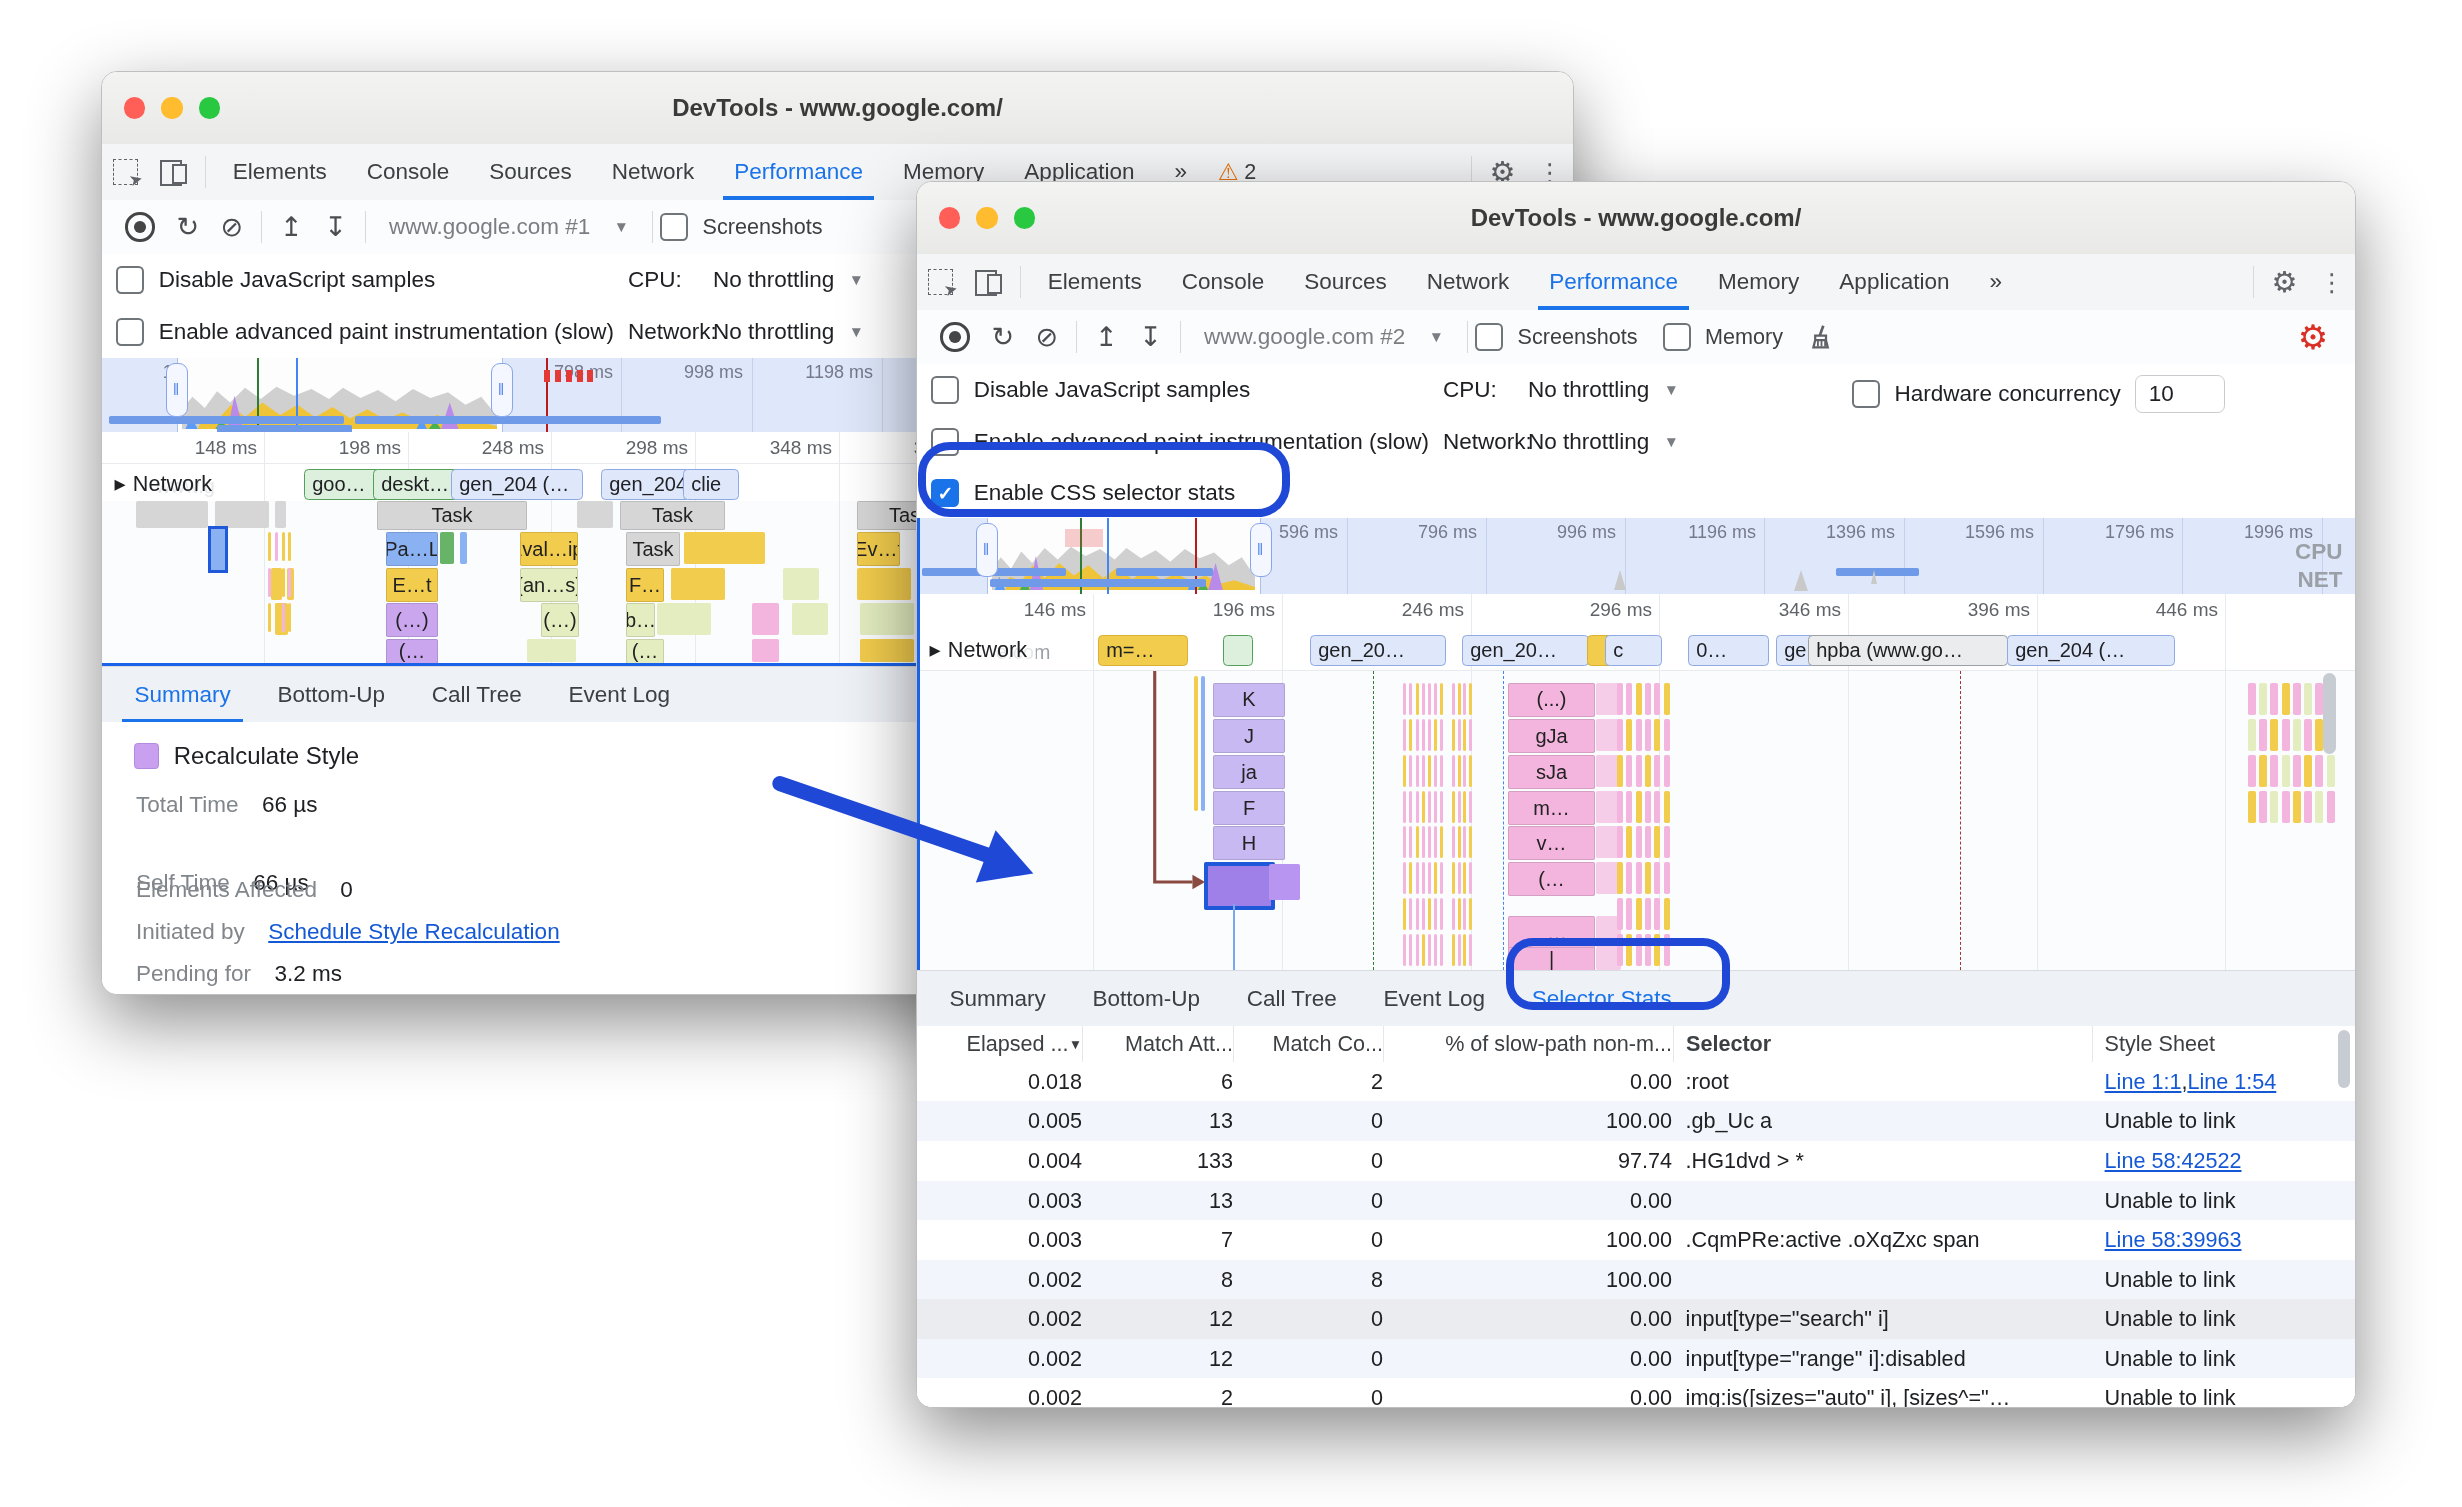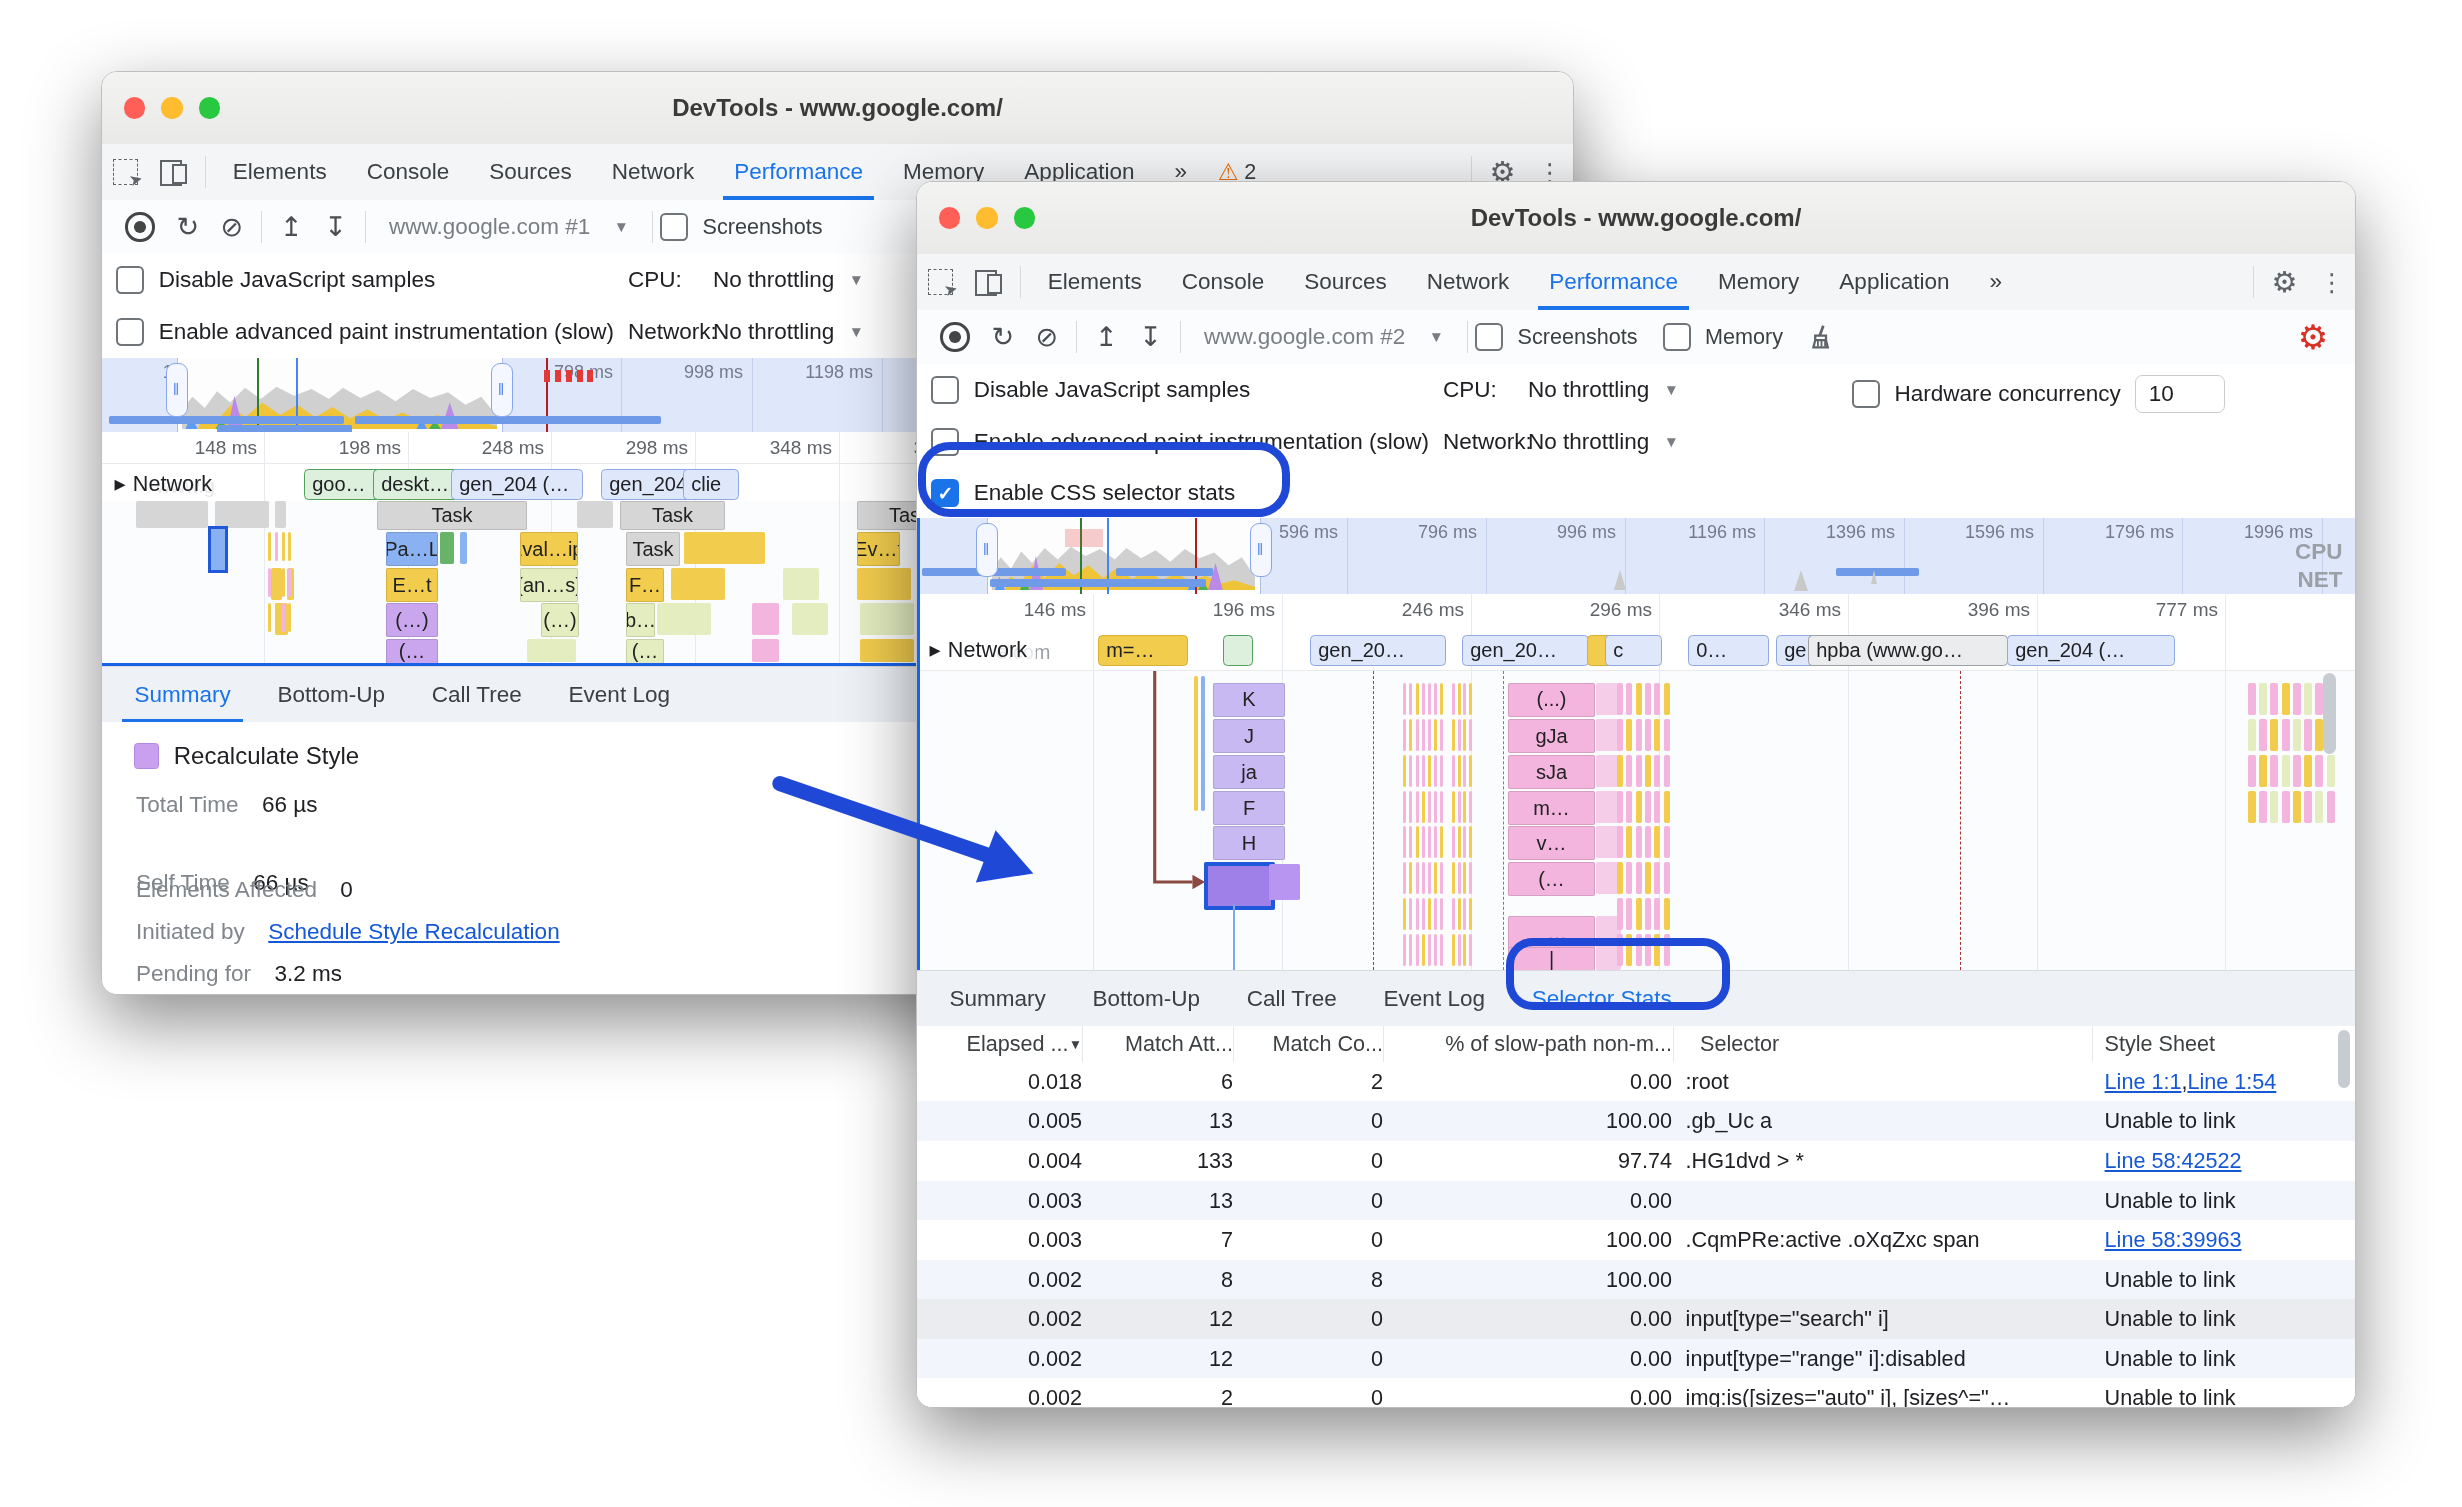--- a/index.html
+++ b/index.html
@@ -502,21 +502,21 @@
       <div class="rlabel" style="position: absolute; left: 223px;">196 ms</div>
       <div class="grid" style="position: absolute; left: 554px; top: 0px; width: 0.9px; height: 36px;"></div>
       <div class="rlabel" style="position: absolute; left: 412px;">246 ms</div>
       <div class="grid" style="position: absolute; left: 742px; top: 0px; width: 0.9px; height: 36px;"></div>
       <div class="rlabel" style="position: absolute; left: 600px;">296 ms</div>
       <div class="grid" style="position: absolute; left: 931px; top: 0px; width: 0.9px; height: 36px;"></div>
       <div class="rlabel" style="position: absolute; left: 789px;">346 ms</div>
       <div class="grid" style="position: absolute; left: 1120px; top: 0px; width: 0.9px; height: 36px;"></div>
       <div class="rlabel" style="position: absolute; left: 978px;">396 ms</div>
       <div class="grid" style="position: absolute; left: 1308px; top: 0px; width: 0.9px; height: 36px;"></div>
-      <div class="rlabel" style="position: absolute; left: 1166px;">777 ms</div>
+      <div class="rlabel" style="position: absolute; left: 1166px;">446 ms</div>
       <div class="rlabel" style="position: absolute; left: 1355px;">496</div>
     </div>
     <div class="nettrack" style="position: absolute; left: 0px; top: 448px; height: 40px; right: 0px;">
       <div class="grid" style="position: absolute; left: 176px; top: 0px; width: 0.9px; height: 40px;"></div>
       <div class="grid" style="position: absolute; left: 365px; top: 0px; width: 0.9px; height: 40px;"></div>
       <div class="grid" style="position: absolute; left: 554px; top: 0px; width: 0.9px; height: 40px;"></div>
       <div class="grid" style="position: absolute; left: 742px; top: 0px; width: 0.9px; height: 40px;"></div>
       <div class="grid" style="position: absolute; left: 931px; top: 0px; width: 0.9px; height: 40px;"></div>
       <div class="grid" style="position: absolute; left: 1120px; top: 0px; width: 0.9px; height: 40px;"></div>
       <div class="grid" style="position: absolute; left: 1308px; top: 0px; width: 0.9px; height: 40px;"></div>
@@ -762,21 +762,21 @@
       </div>
       <div class="th num" style="position: absolute; left: 165px; top: 0px; width: 151px; height: 36px;">
         <span>Match Att...</span>
       </div>
       <div class="th num" style="position: absolute; left: 316px; top: 0px; width: 150px; height: 36px;">
         <span>Match Co...</span>
       </div>
       <div class="th num" style="position: absolute; left: 466px; top: 0px; width: 289px; height: 36px;">
         <span>% of slow-path non-m...</span>
       </div>
-      <div class="th" style="position: absolute; left: 756px; top: 0px; width: 419px; height: 36px; padding-left: 27px;">
+      <div class="th" style="position: absolute; left: 756px; top: 0px; width: 419px; height: 36px; padding-left: 13px; font-weight: bold;">
         <span>Selector</span>
       </div>
       <div class="th" style="position: absolute; left: 1175px; top: 0px; width: 263px; height: 36px; padding-left: 12.6px;">
         <span>Style Sheet</span>
       </div>
       <div class="colline" style="position: absolute; left: 165px; top: 0px; width: 0.9px; height: 381px;"></div>
       <div class="colline" style="position: absolute; left: 316px; top: 0px; width: 0.9px; height: 381px;"></div>
       <div class="colline" style="position: absolute; left: 466px; top: 0px; width: 0.9px; height: 381px;"></div>
       <div class="colline" style="position: absolute; left: 756px; top: 0px; width: 0.9px; height: 381px;"></div>
       <div class="colline" style="position: absolute; left: 1175px; top: 0px; width: 0.9px; height: 381px;"></div>

